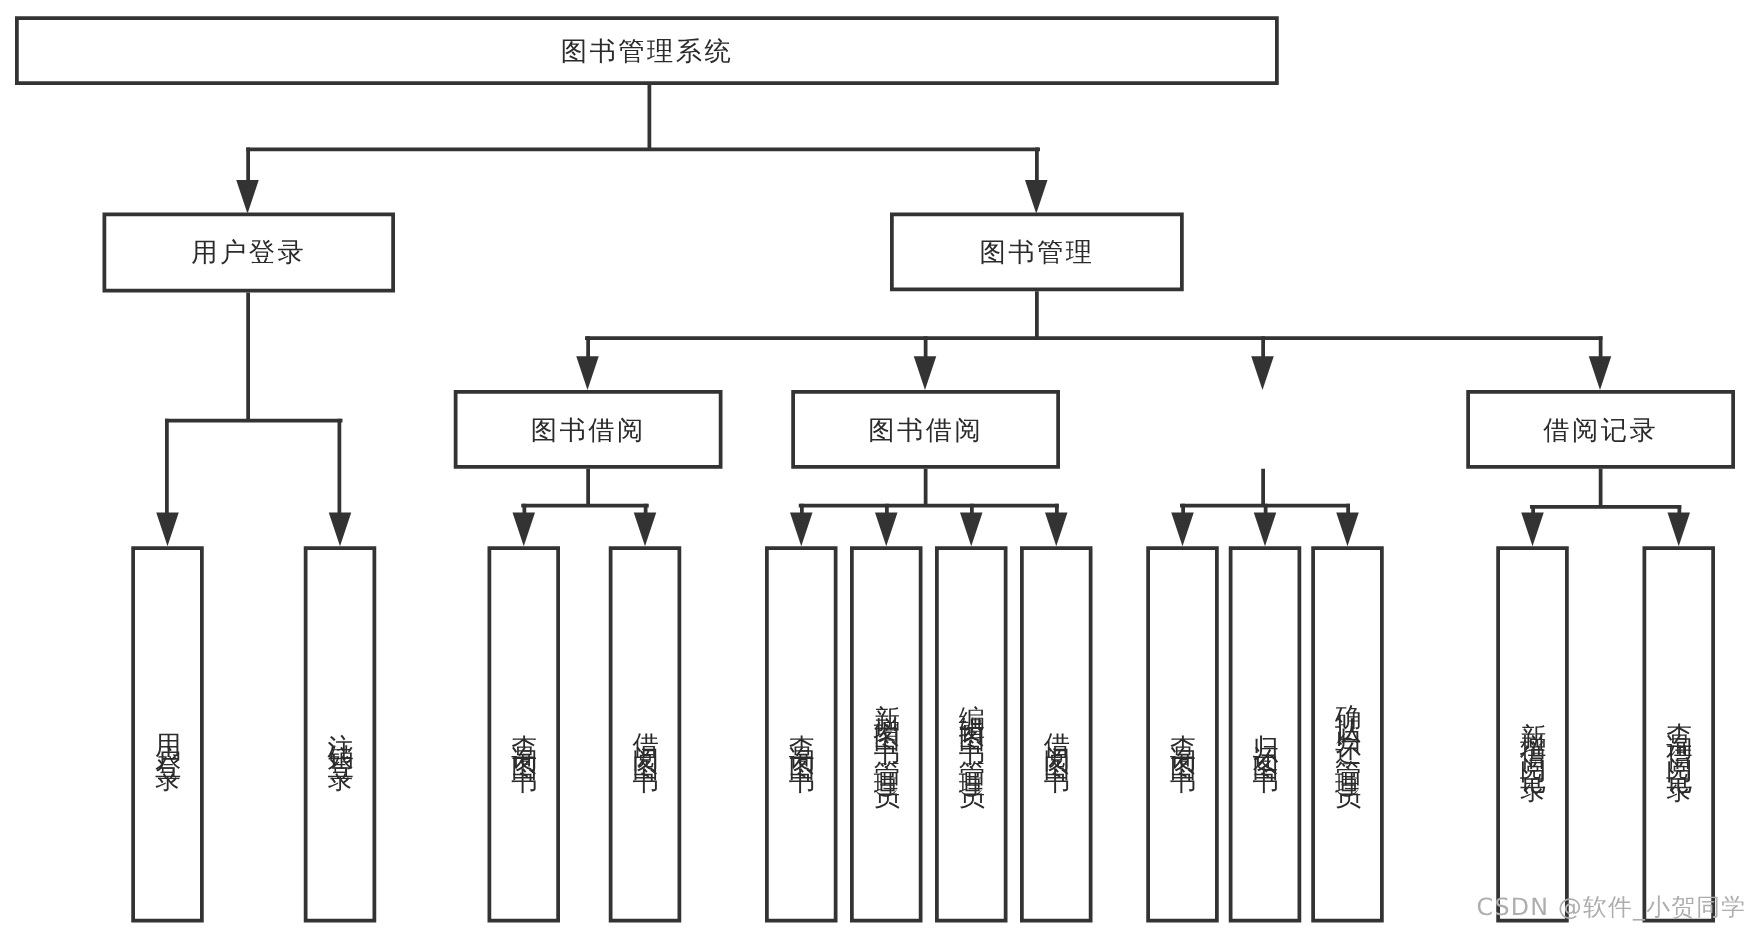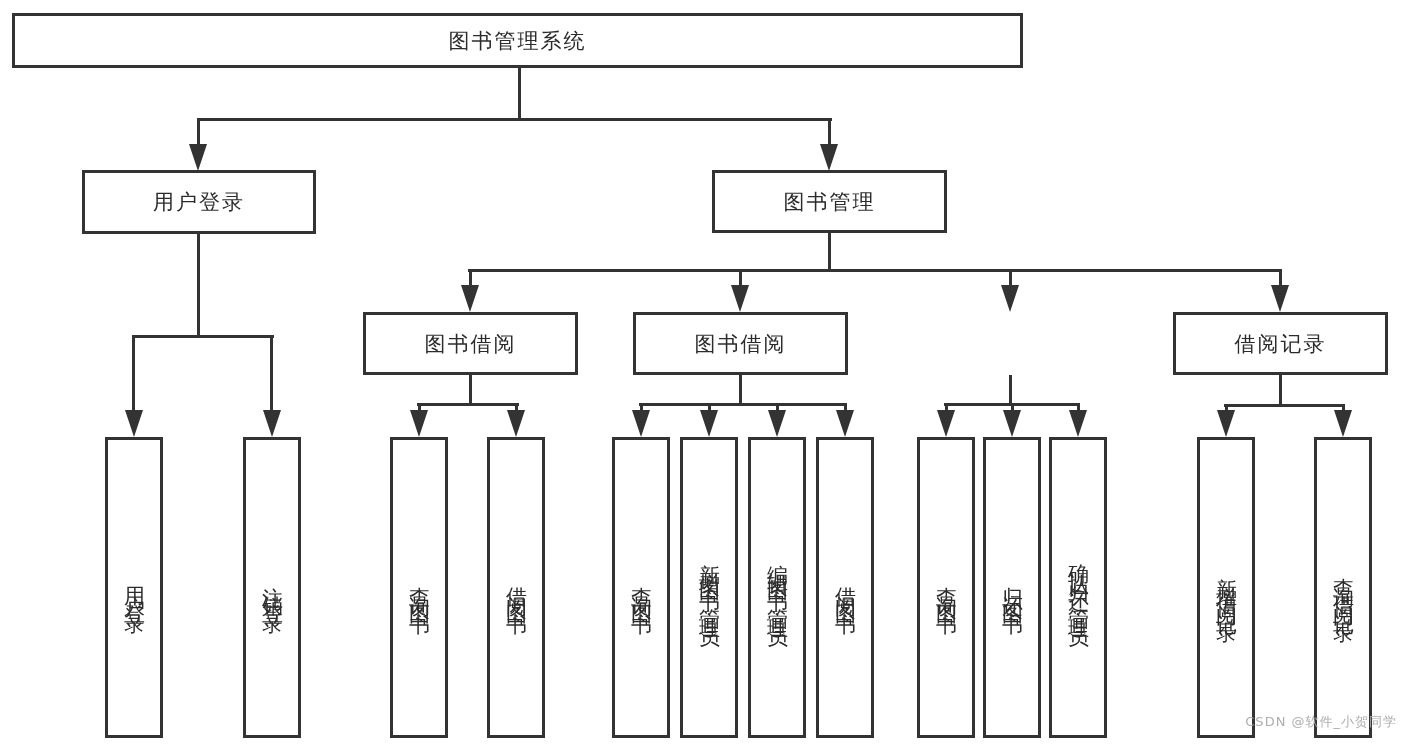--- a/index.html
+++ b/index.html
@@ -8,21 +8,21 @@
   .hline{position:absolute;height:3px;background:#333333;}
   .vline{position:absolute;width:3px;background:#333333;}
   .arrow{position:absolute;width:0;height:0;
          border-left:9px solid transparent;border-right:9px solid transparent;
          border-top:27px solid #333333;}
   .box{position:absolute;background:#ffffff;border:3px solid #333333;box-sizing:border-box;
        display:flex;align-items:center;justify-content:center;
        color:#2b2b2b;font-size:21px;}
   .hbox{letter-spacing:2px;white-space:nowrap;}
   .vbox{writing-mode:vertical-rl;text-orientation:mixed;letter-spacing:9px;line-height:1;}
-  .watermark{position:absolute;right:8px;top:713px;font-size:13px;color:#aeaeae;
+  .watermark{position:absolute;right:8px;top:713px;font-size:19px;color:#aeaeae;
              letter-spacing:1px;white-space:nowrap;z-index:5;}
 </style>
 </head>
 <body>
 
 <div class="stage">
 
   <div class="box hbox" style="left:12px;top:13px;width:1011px;height:55px;">图书管理系统</div>
 
   <div class="vline" style="left:518px;top:68px;height:51px;"></div>

